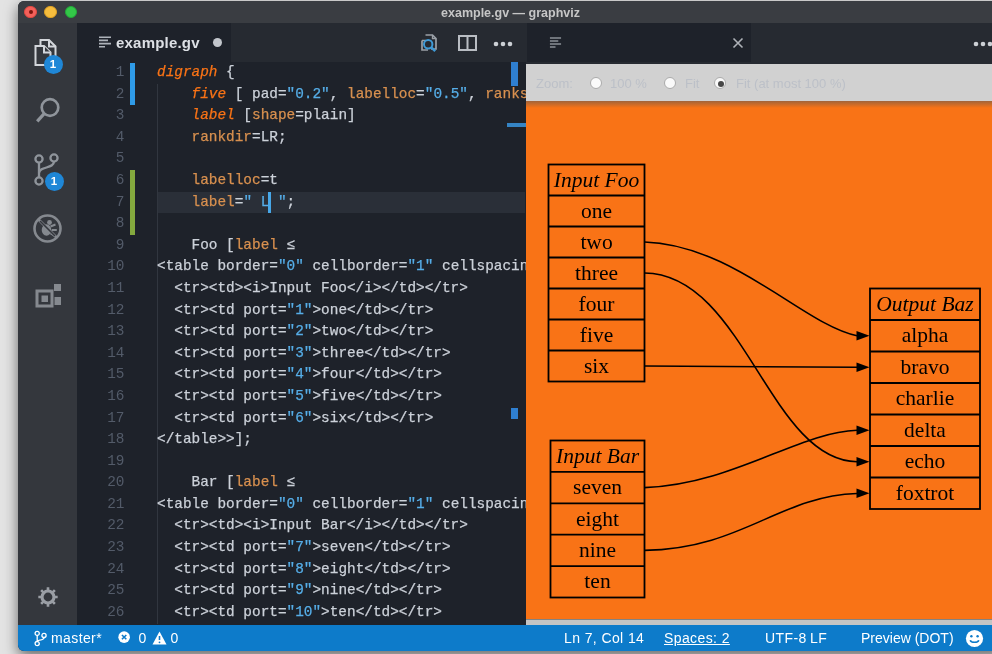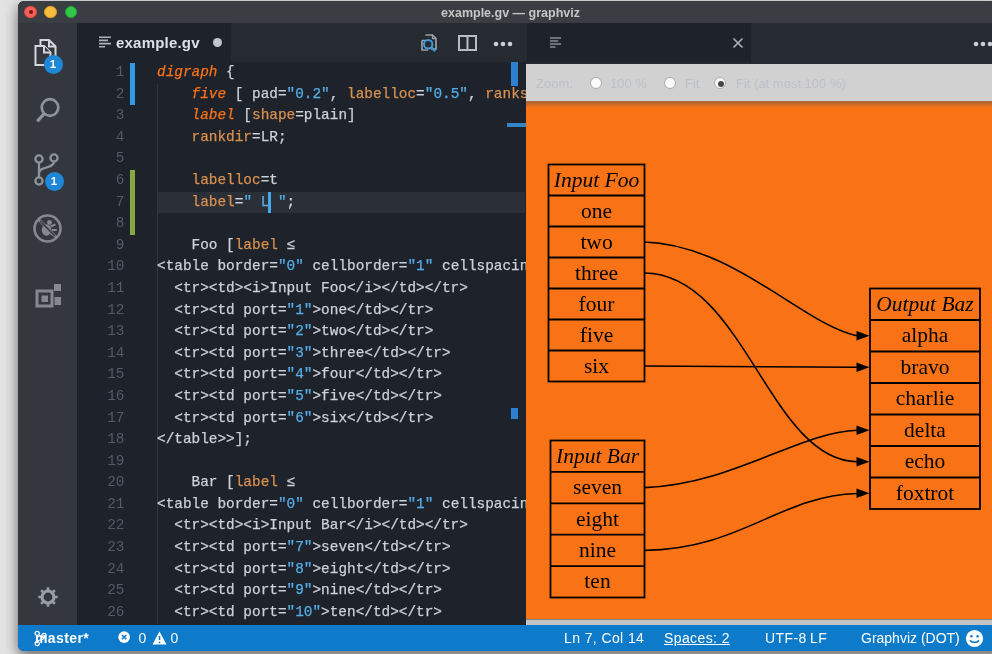--- a/index.html
+++ b/index.html
@@ -285,37 +285,37 @@
 
   <div id="status">
     <svg class="abs" style="left:16px; top:5px;" width="13" height="17" viewBox="0 0 13 17">
       <g stroke="#fff" stroke-width="1.3" fill="none">
         <circle cx="3.2" cy="3.4" r="2.1"></circle>
         <circle cx="10" cy="5.4" r="2.1"></circle>
         <circle cx="3.2" cy="13.6" r="2.1"></circle>
         <path d="M3.2 5.5 V11.5 M10 7.5 C10 11 3.2 9.5 3.2 11.5"></path>
       </g>
     </svg>
-    <div class="it" style="left:17px;font-weight:bold;">master*</div>
+    <div class="it" style="left:33px;">master*</div>
     <svg class="abs" style="left:100px; top:5.5px;" width="14" height="14" viewBox="0 0 16 16">
       <circle cx="7" cy="7" r="6.6" fill="#fff"></circle>
       <path d="M4.5 4.5 L9.5 9.5 M9.5 4.5 L4.5 9.5" stroke="#0d7bca" stroke-width="1.8"></path>
     </svg>
     <div class="it" style="left:120.5px;">0</div>
     <svg class="abs" style="left:134px; top:6px;" width="15" height="14" viewBox="0 0 18 17">
       <path d="M9 0.5 L17.5 16.5 H0.5 Z" fill="#fff"></path>
       <path d="M9 6 V11" stroke="#0d7bca" stroke-width="1.9"></path>
       <circle cx="9" cy="13.7" r="1.1" fill="#0d7bca"></circle>
     </svg>
     <div class="it" style="left:152.5px;">0</div>
     <div class="it" style="left:546px;">Ln 7, Col 14</div>
     <div class="it" style="left:646px;text-decoration:underline;">Spaces: 2</div>
     <div class="it" style="left:747px;">UTF-8</div>
     <div class="it" style="left:792px;">LF</div>
-    <div class="it" style="left:843px; letter-spacing:0;">Graphviz (DOT)</div>
+    <div class="it" style="left:843px; letter-spacing:0;">Preview (DOT)</div>
     <svg class="abs" style="left:947px; top:4px;" width="19" height="19" viewBox="0 0 19 19">
       <circle cx="9.5" cy="9.5" r="8.6" fill="#fff"></circle>
       <circle cx="6.4" cy="7.3" r="1.2" fill="#0d7bca"></circle>
       <circle cx="12.6" cy="7.3" r="1.2" fill="#0d7bca"></circle>
       <path d="M5.2 11.2 C6.2 14 12.8 14 13.8 11.2" fill="none" stroke="#0d7bca" stroke-width="1.6"></path>
     </svg>
   </div>
 </div>
 
 </body></html>

